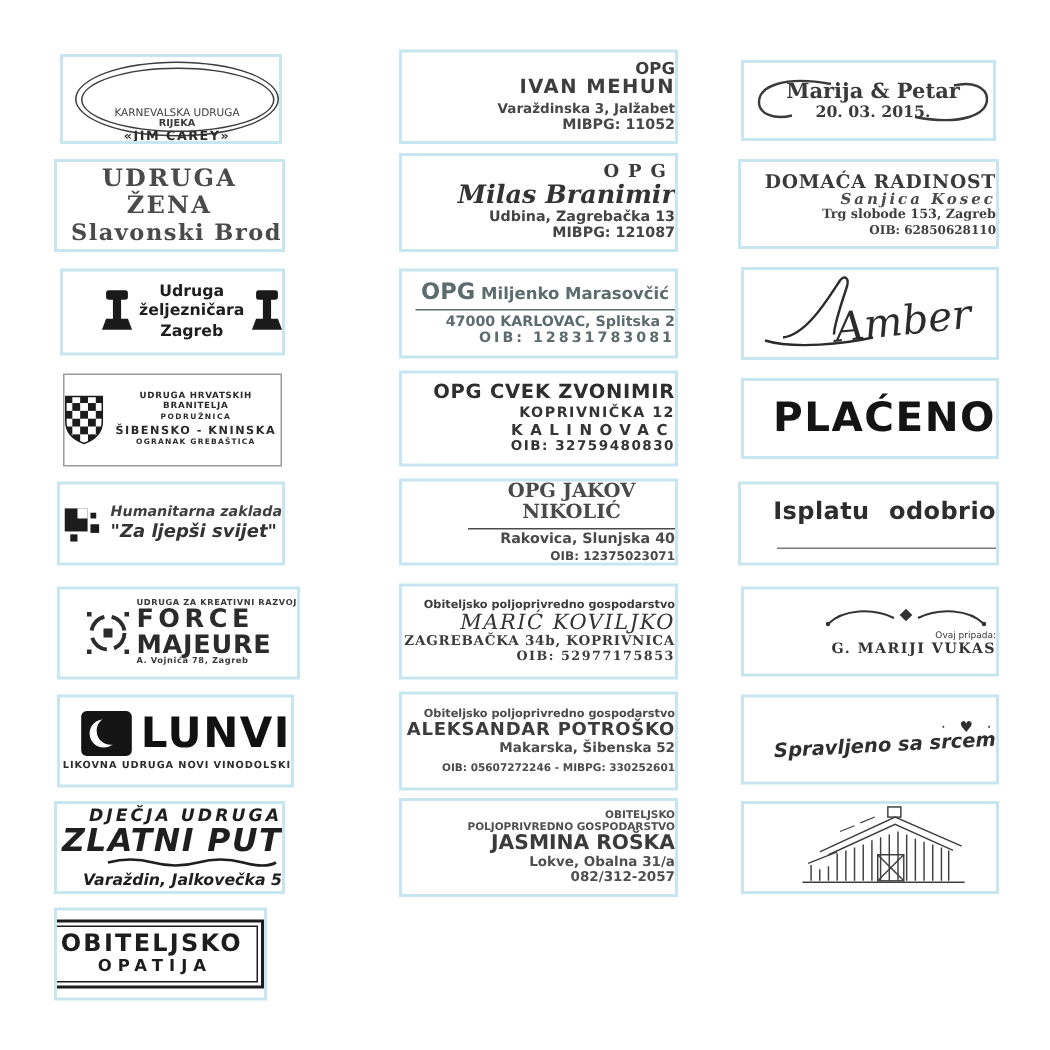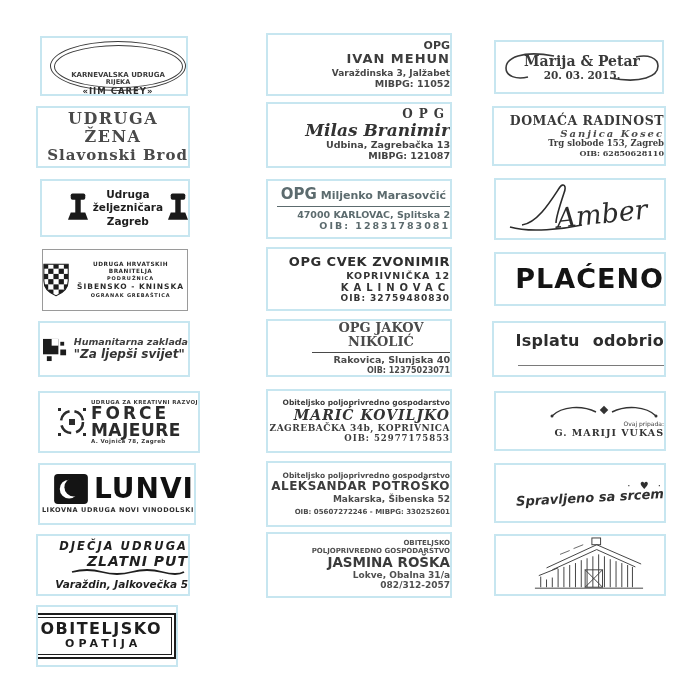--- a/index.html
+++ b/index.html
@@ -37,21 +37,21 @@
   [data-name="stamp-spravljeno"]{left:494px;top:463px;width:172px;height:60px;}
   [data-name="stamp-zlatni-put"]{left:36px;top:534px;width:154px;height:62px;}
   [data-name="stamp-jasmina-roska"]{left:266px;top:532px;width:186px;height:66px;padding-left:36px;}
   [data-name="stamp-barn"]{left:494px;top:534px;width:172px;height:62px;}
   [data-name="stamp-varijacije"]{left:36px;top:605px;width:142px;height:62px;}
 
   
   .oval{width:134px;height:48px;border:1.5px solid #3c3c3c;border-radius:50%;position:relative;
         display:flex;flex-direction:column;align-items:center;justify-content:center;}
   .oval::before{content:"";position:absolute;inset:2.5px;border:1px solid #3c3c3c;border-radius:50%;}
-  .jc1{font-size:7px;font-weight:bold;color:#3c3c3c;margin-top:36px;}
+  .jc1{font-size:7px;font-weight:normal;color:#3c3c3c;margin-top:36px;}
   .jc2{font-size:6.5px;font-weight:bold;color:#3c3c3c;}
   .jc3{font-size:8.5px;font-weight:bold;letter-spacing:1px;color:#2c2c2c;}
 
   
   .im1{font-size:11px;font-weight:bold;color:#3d3d3d;}
   .im2{font-size:13px;font-weight:bold;letter-spacing:1px;color:#3d3d3d;}
   .im3{font-size:9px;font-weight:bold;color:#474747;margin-top:1px;}
   .im4{font-size:9.5px;font-weight:bold;color:#474747;}
 
   
@@ -125,21 +125,21 @@
   
   .fm-row{gap:4px;}
   .fm-col{display:flex;flex-direction:column;align-items:flex-start;text-align:left;line-height:.95;}
   .fm1{font-size:5.5px;font-weight:bold;letter-spacing:.4px;color:#3a3a3a;}
   .fm2{font-size:17px;font-weight:bold;letter-spacing:3px;color:#2b2b2b;}
   .fm3{font-size:17px;font-weight:bold;letter-spacing:.5px;color:#2b2b2b;}
   .fm4{font-size:5.5px;font-weight:bold;letter-spacing:.4px;color:#3a3a3a;margin-top:1px;}
 
   
   .mk1{font-size:7.5px;font-weight:bold;color:#3c3c3c;}
-  .mk2{font-size:14px;font-weight:bold;font-style:italic;letter-spacing:1px;color:#333;}
+  .mk2{font-size:14px;font-weight:normal;font-style:italic;letter-spacing:1px;color:#333;}
   .mk3{font-size:9px;font-weight:bold;letter-spacing:.5px;color:#3c3c3c;}
   .mk4{font-size:8.5px;font-weight:bold;letter-spacing:1px;color:#3c3c3c;}
 
   
   .vk1{font-size:6px;color:#3a3a3a;margin-top:2px;}
   .vk2{font-size:9.5px;font-weight:bold;letter-spacing:1px;color:#333;}
 
   
   .lv-row{gap:6px;align-items:center;}
   .lv-name{font-size:28px;font-weight:bold;letter-spacing:1px;color:#111;line-height:1;}
@@ -152,21 +152,21 @@
   .pt3{font-size:9px;font-weight:bold;}
   .pt4{font-size:7px;font-weight:bold;margin-top:4px;}
 
   
   .sv-hearts{font-size:10px;color:#2f2f2f;letter-spacing:3px;}
   .sv-text{font-size:13px;font-weight:bold;font-style:italic;color:#2f2f2f;transform:rotate(-3deg);}
 
   
   .zp{color:#1f1f1f;}
   .zp1{font-size:11.5px;font-weight:bold;font-style:italic;letter-spacing:2px;}
-  .zp2{font-size:14px;font-weight:bold;font-style:italic;letter-spacing:1px;line-height:1;}
+  .zp2{font-size:21px;font-weight:bold;font-style:italic;letter-spacing:1px;line-height:1;}
   .zp3{font-size:10.5px;font-weight:bold;font-style:italic;margin-top:2px;}
 
   
   .rk{color:#4f4f4f;}
   .rk1{font-size:7px;font-weight:bold;}
   .rk2{font-size:7px;font-weight:bold;}
   .rk3{font-size:13.5px;font-weight:bold;color:#3b3b3b;line-height:1.1;}
   .rk4{font-size:9px;font-weight:bold;}
   .rk5{font-size:9px;font-weight:bold;}
 

